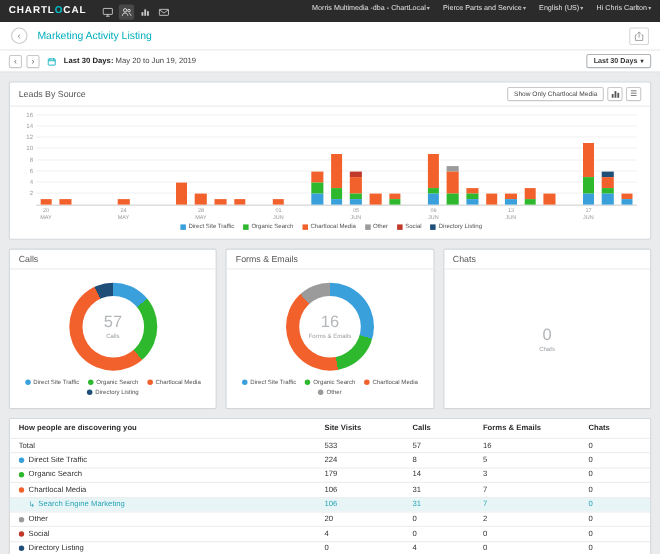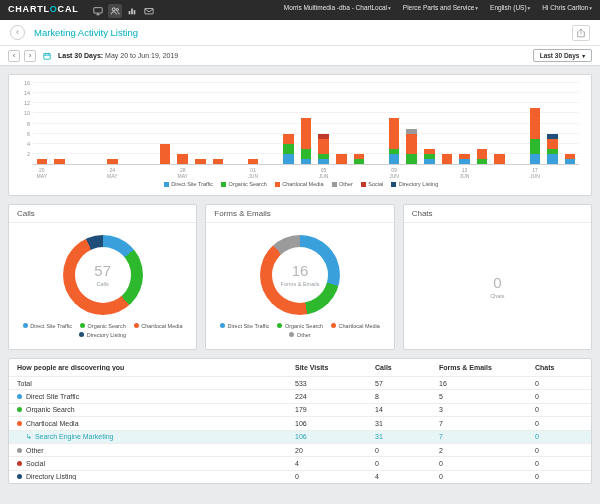--- a/index.html
+++ b/index.html
@@ -131,20 +131,34 @@
     <svg width="8" height="8" viewBox="0 0 10 10">
         <rect x="1" y="2" width="8" height="7" rx="0.5" fill="none" stroke="#00afbc"></rect>
         <path d="M1 4h8M3 1v2M7 1v2" stroke="#00afbc" fill="none"></path>
       </svg>
   </span>
   <span class="range"><b>Last 30 Days:</b> <span>May 20 to Jun 19, 2019</span></span>
   <button class="dropdown-btn"><span>Last 30 Days</span> <span class="caret" style="color:#333">▾</span></button>
 </div>
 
 <div class="card leads">
+  <div class="card-header">
+    <span>Leads By Source</span>
+    <div class="actions">
+      <button class="small-btn">Show Only Chartlocal Media</button>
+      <button class="icon-btn">
+        <svg width="9" height="9" viewBox="0 0 12 12">
+            <rect x="1.5" y="6" width="2.2" height="4.5" fill="#555"></rect>
+            <rect x="4.9" y="2.5" width="2.2" height="8" fill="#555"></rect>
+            <rect x="8.3" y="4.5" width="2.2" height="6" fill="#555"></rect>
+          </svg>
+      </button>
+      <button class="icon-btn">☰</button>
+    </div>
+  </div>
   <div class="chart-wrap">
     <div class="plot">
         <div class="gridline" style="bottom: 12.5%;"></div>
         <div class="ylab" style="bottom: 12.5%;">2</div>
         <div class="gridline" style="bottom: 25%;"></div>
         <div class="ylab" style="bottom: 25%;">4</div>
         <div class="gridline" style="bottom: 37.5%;"></div>
         <div class="ylab" style="bottom: 37.5%;">6</div>
         <div class="gridline" style="bottom: 50%;"></div>
         <div class="ylab" style="bottom: 50%;">8</div>

